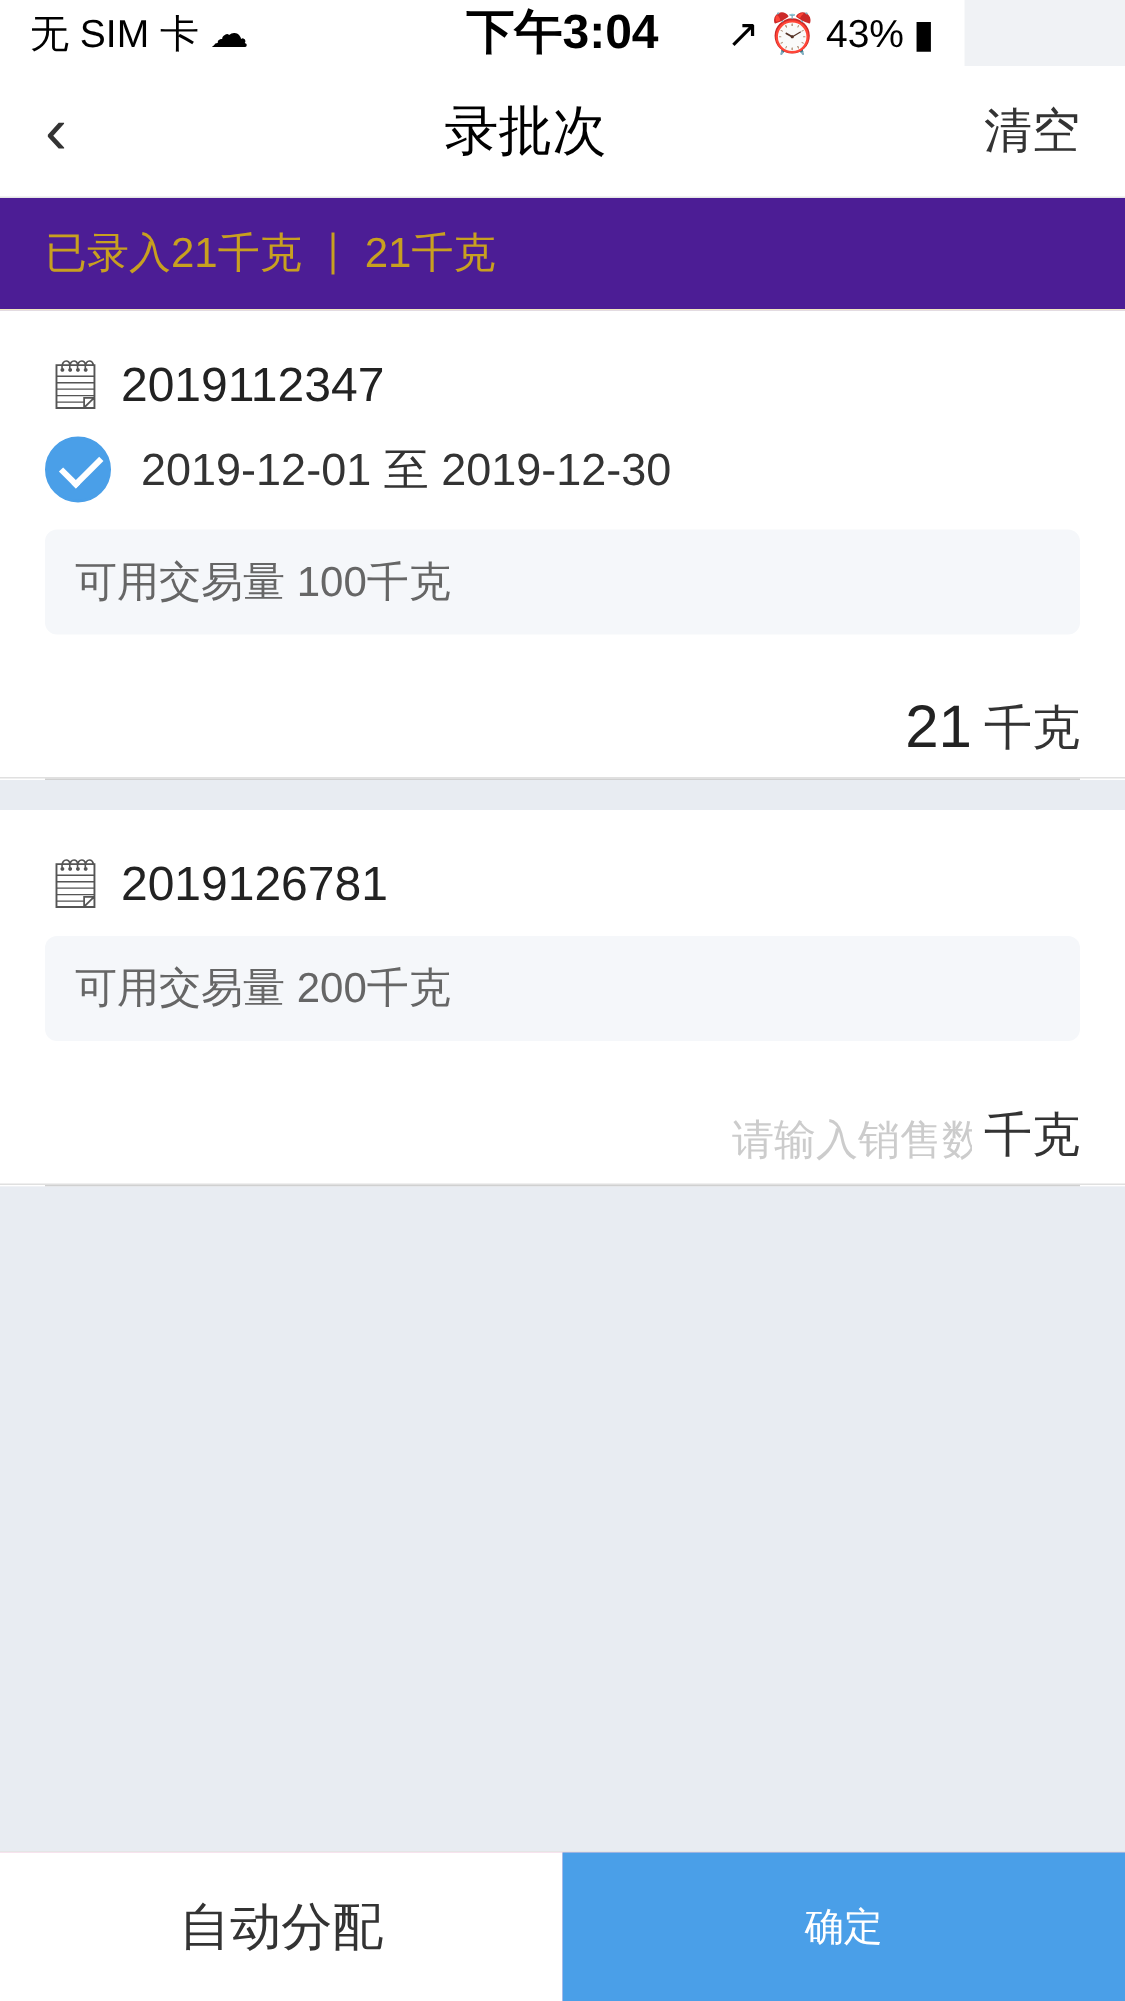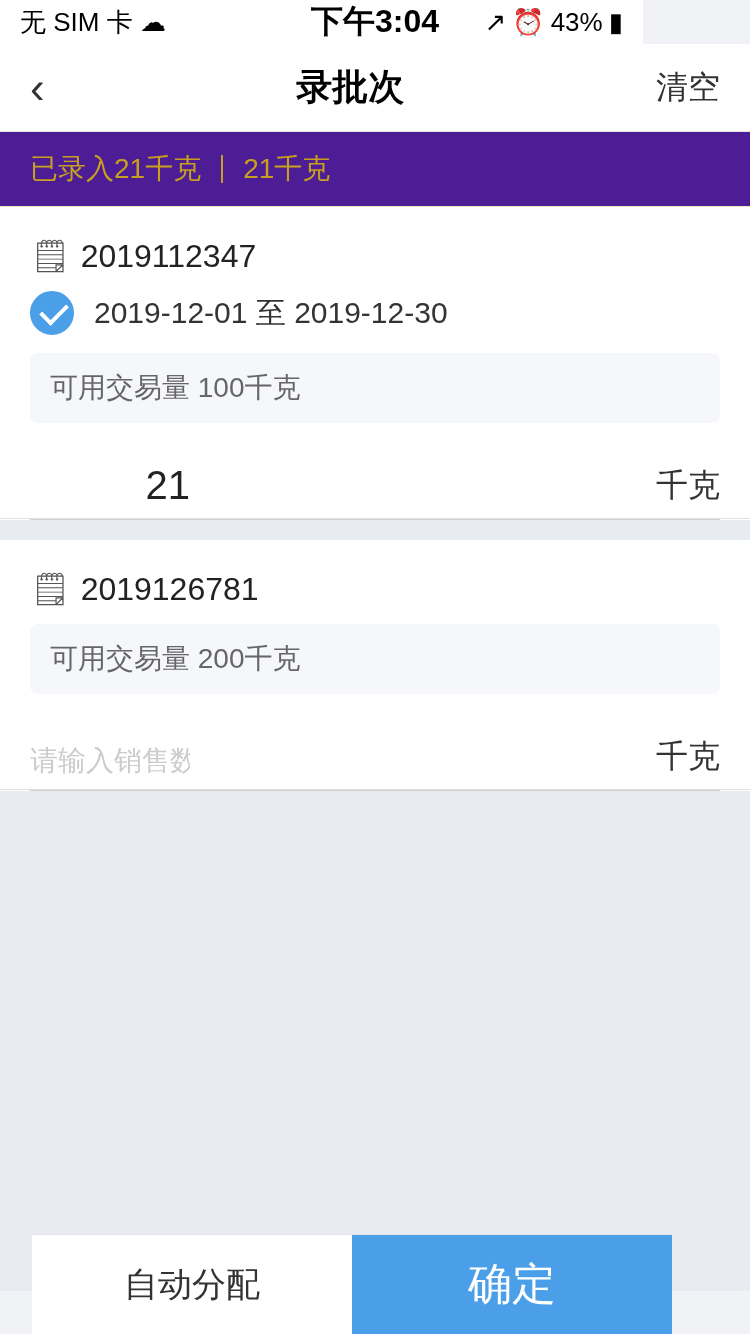--- a/index.html
+++ b/index.html
@@ -58,21 +58,21 @@
       border-bottom: 1px solid #e5e5e5;
     }
     .nav-back {
       font-size: 44px;
       color: #333;
       cursor: pointer;
       line-height: 1;
     }
     .nav-title {
       font-size: 36px;
-      font-weight: 700;
+      font-weight: 400;
       color: #000;
     }
     .nav-clear {
       font-size: 32px;
       color: #333;
       cursor: pointer;
     }
 
     
     .summary-bar {
@@ -168,21 +168,21 @@
       padding: 16px 20px;
       font-size: 28px;
       color: #666;
       margin-left: 0;
     }
 
     
     .input-row {
       display: flex;
       align-items: center;
-      justify-content: space-between;
+      justify-content: flex-end;
       padding: 20px 30px 10px;
       gap: 8px;
       border-bottom: 1px solid #e0e0e0;
     }
     .qty-input {
       font-size: 40px;
       color: #222;
       font-weight: 400;
       text-align: right;
       border: none;
@@ -216,45 +216,44 @@
       width: 750px;
       background: #e8ecf2;
       flex: 1;
     }
 
     
     .bottom-buttons {
       position: fixed;
       bottom: 0;
       left: 0;
-      width: 640px;
+      width: 750px;
       height: 100px;
       display: flex;
       background: #f9a8d4;
       border-top: 1px solid #e5e5e5;
-      margin-left: 32px;
     }
     .btn-auto {
       flex: 1;
       display: flex;
       align-items: center;
       justify-content: center;
       font-size: 34px;
       color: #333;
       background: #fff;
       cursor: pointer;
       border: none;
       outline: none;
     }
     .btn-confirm {
       flex: 1;
       display: flex;
       align-items: center;
       justify-content: center;
-      font-size: 44px;
+      font-size: 26px;
       color: #fff;
       background: #4a9fe8;
       cursor: pointer;
       border: none;
       outline: none;
     }
   </style>
 </head>
 <body>
 

